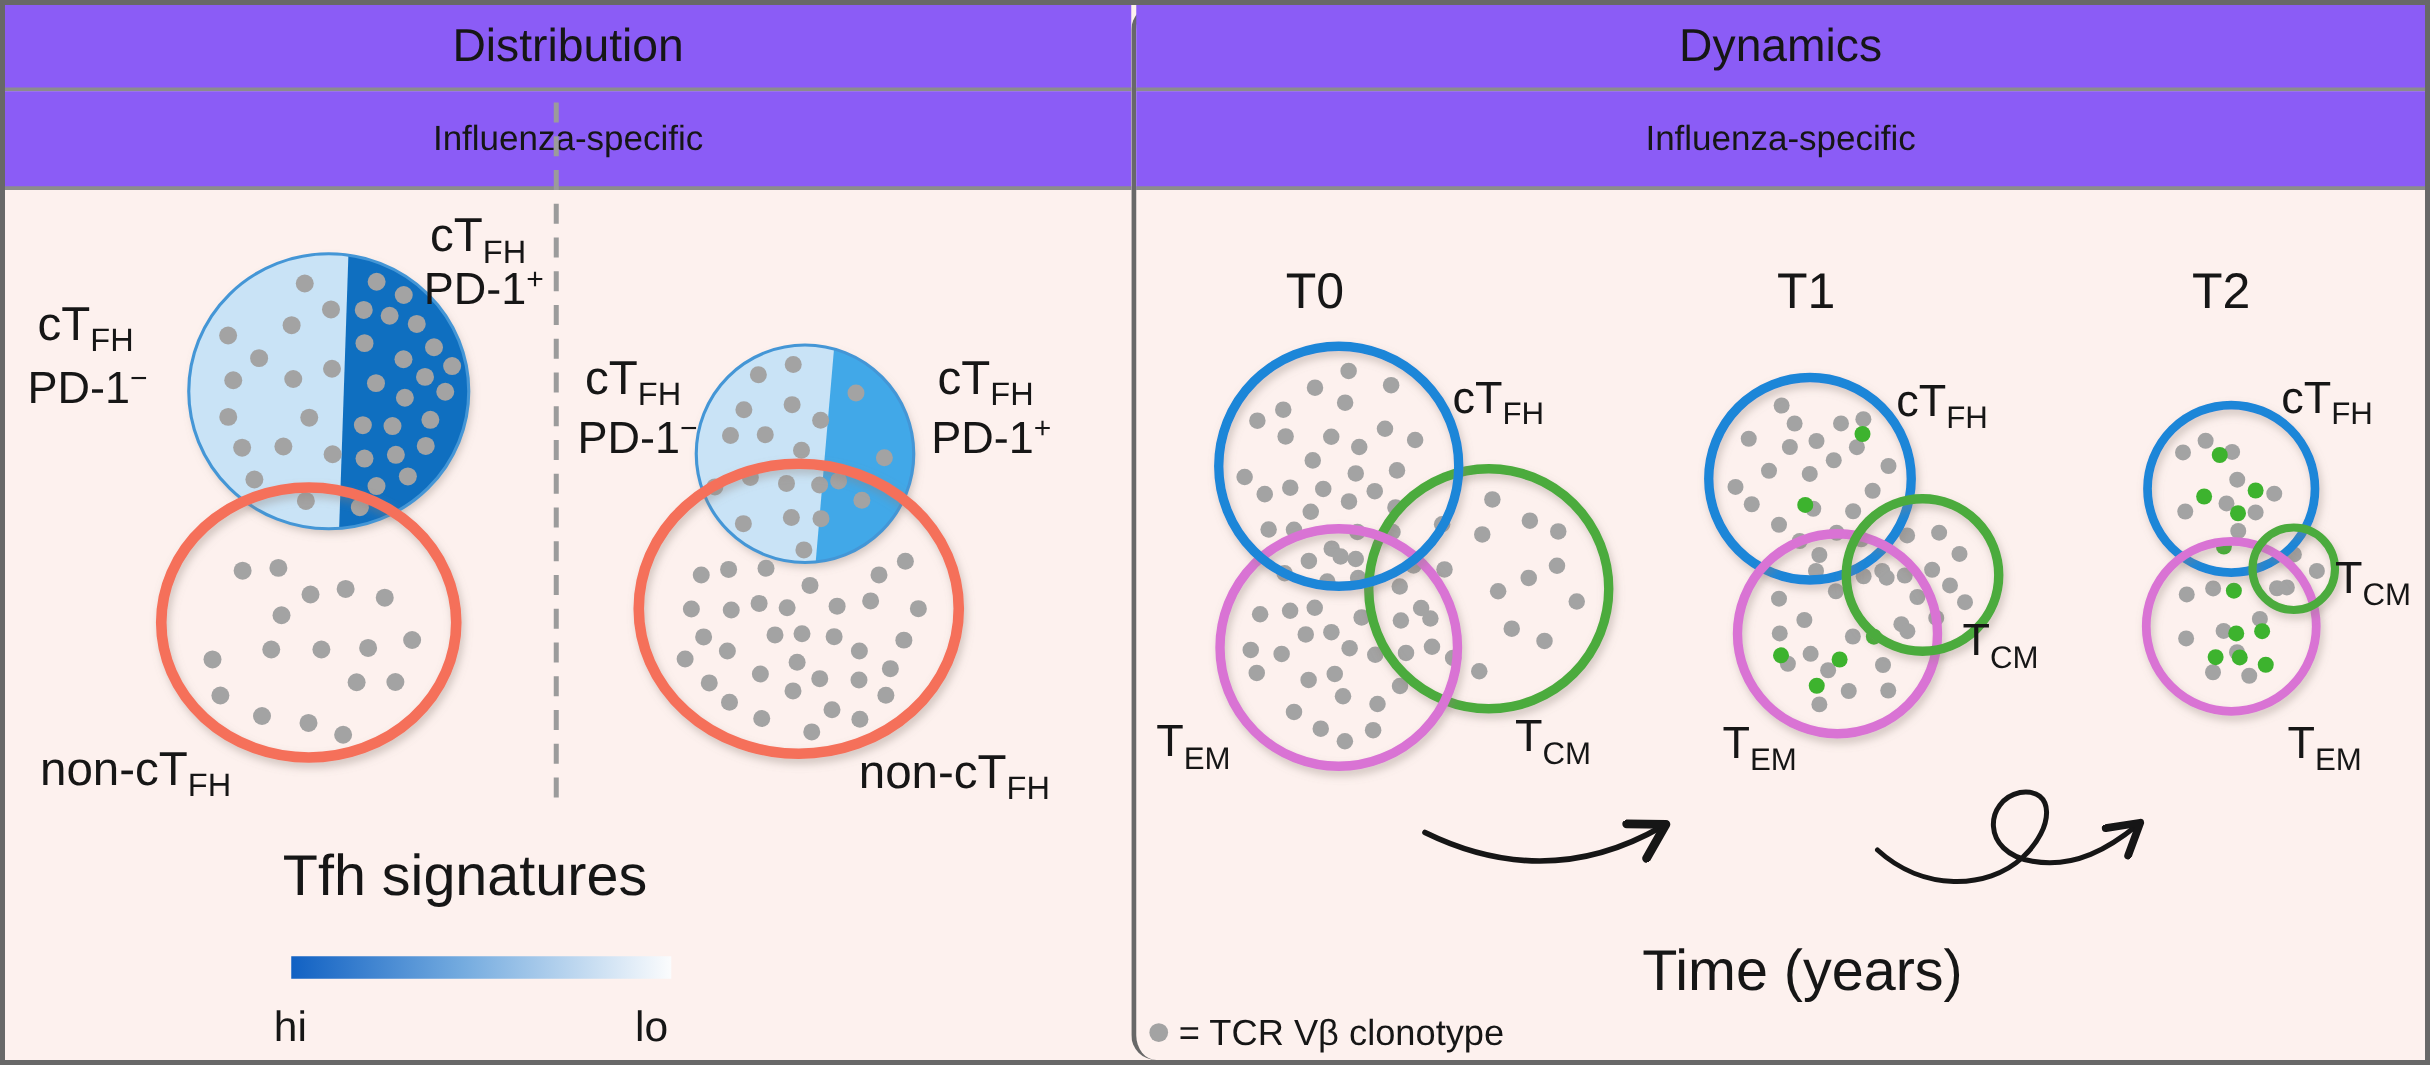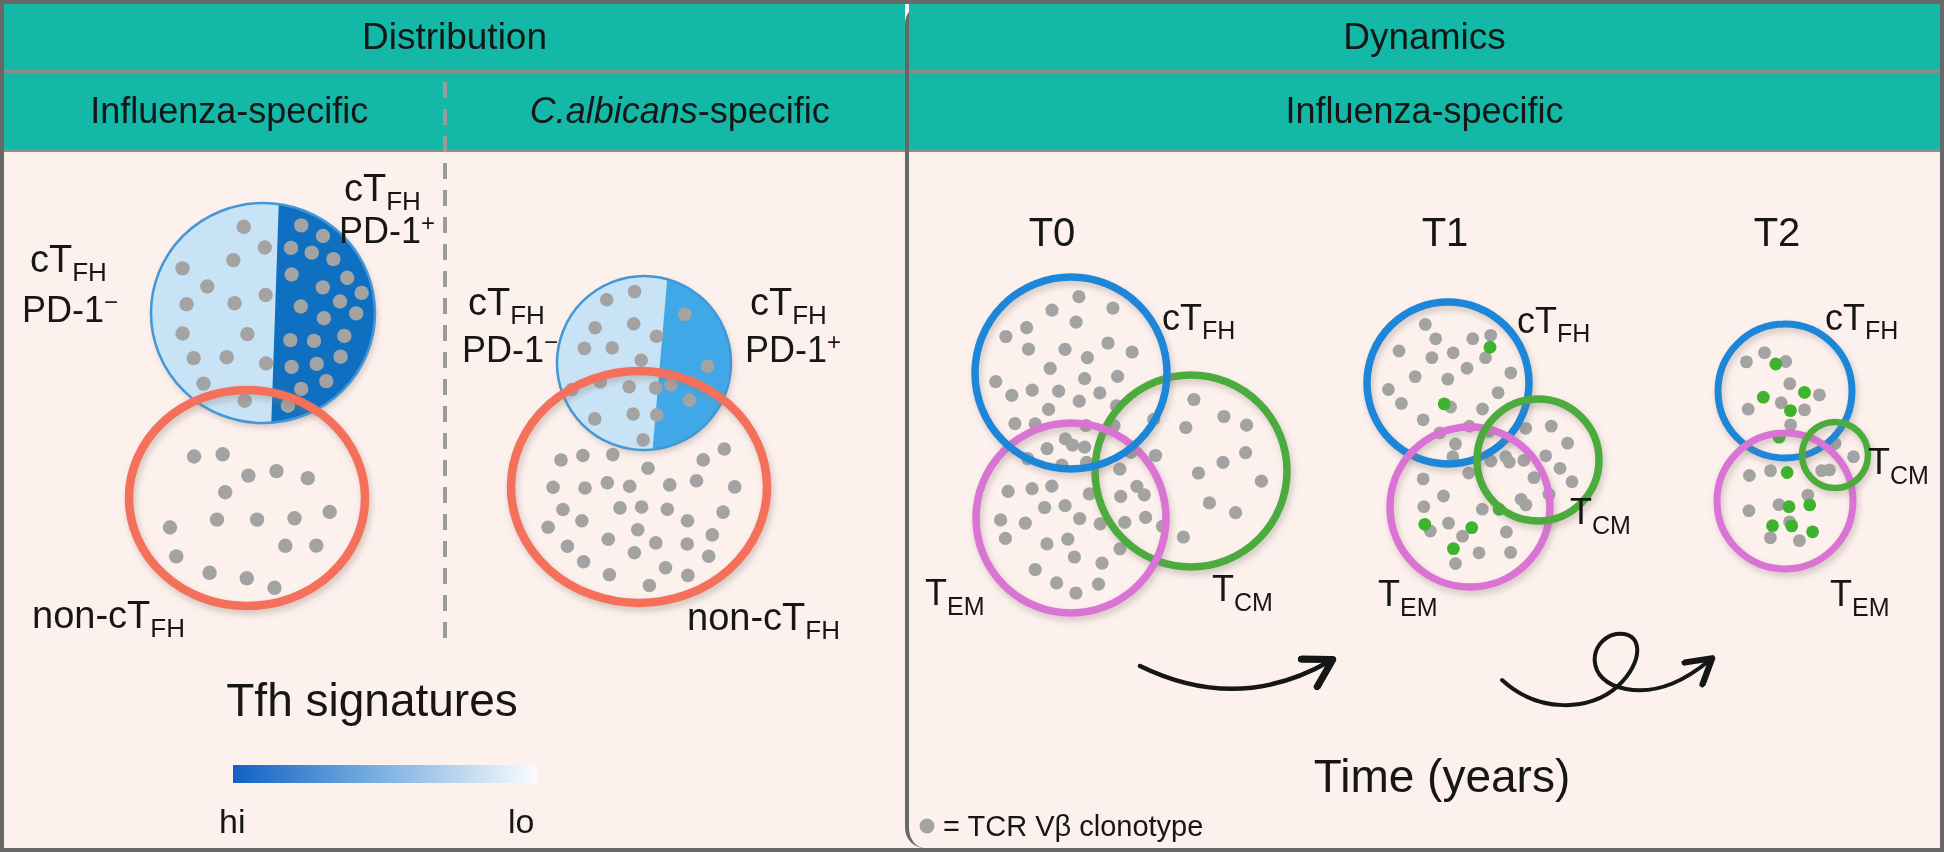--- a/index.html
+++ b/index.html
@@ -12,26 +12,26 @@
     display:flex;
     font-family:"Liberation Sans",sans-serif;
     color:#161616;
     overflow:hidden;
   }
   .panel{position:relative;height:100%;box-sizing:border-box;}
   .panel-left{width:901px;flex:none;}
   .panel-right{flex:1;border-left:4px solid #686868;border-radius:20px;}
   .hrow{
     box-sizing:border-box;
-    background:#14b8a6;
+    background:#8b5cf6;
     border-bottom:3px solid #8c8c8c;
     display:flex;align-items:center;justify-content:center;
   }
   .hrow1{height:69px;font-size:37px;}
-  .hrow2{height:79px;font-size:36px;}
+  .hrow2{height:79px;font-size:28px;}
   .hcell{flex:1;display:flex;align-items:center;justify-content:center;height:100%;}
   .art{position:absolute;left:0;top:0;pointer-events:none;}
   .tx{fill:#161616;font-family:"Liberation Sans",sans-serif;}
   .f46{font-size:46px;}
   .f40{font-size:40px;}
   .f38{font-size:38px;}
   .f36{font-size:36px;}
   .f34{font-size:34px;}
   .f29{font-size:29px;}
   .f26{font-size:26px;}
@@ -44,23 +44,20 @@
 
 <div class="figure">
 
   <div class="panel panel-left">
     <div class="hrow hrow1">
       <span>Distribution</span>
     </div>
     <div class="hrow hrow2">
       <div class="hcell">
         <span>Influenza-specific</span>
-      </div>
-      <div class="hcell">
-        <span><i>C.albicans</i><span>-specific</span></span>
       </div>
     </div>
 
     <svg class="art" width="901" height="844" viewBox="4 4 901 844">
       <defs>
         <clipPath id="clipInf">
             <ellipse cx="263" cy="313" rx="112" ry="110"></ellipse>
           </clipPath>
         <clipPath id="clipAlb">
             <circle cx="644" cy="363" r="87"></circle>

